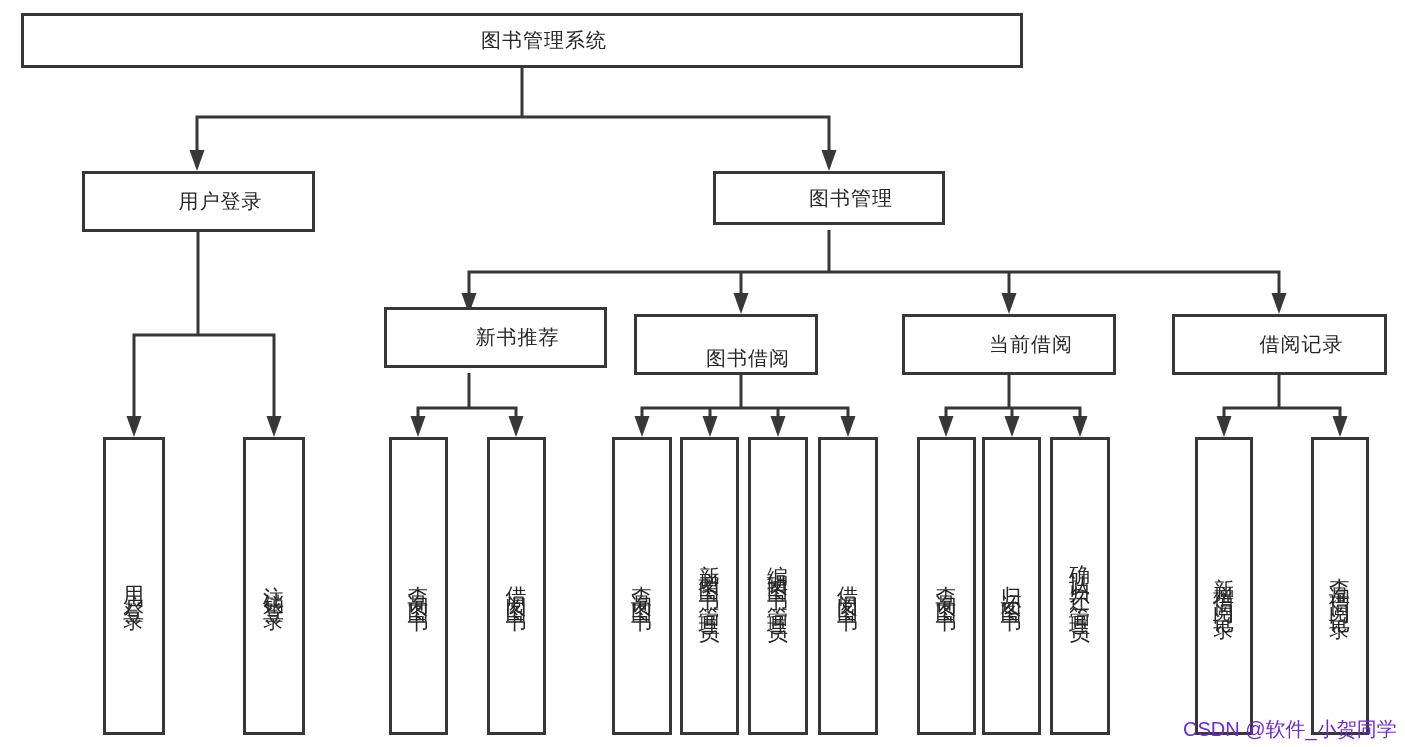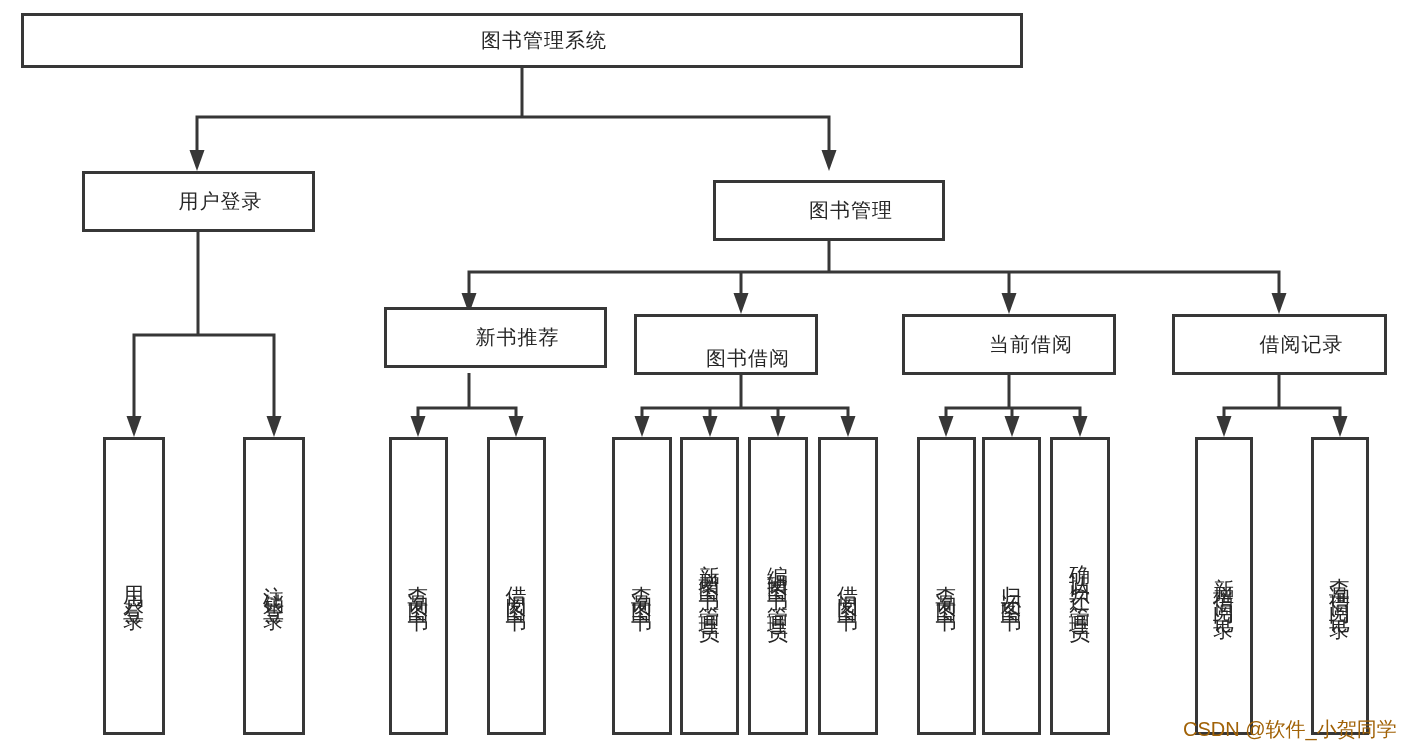--- a/index.html
+++ b/index.html
@@ -21,21 +21,21 @@
   .v-node{padding:6px 0;}
   .v-node .vtext{
     writing-mode:vertical-lr;
     text-orientation:mixed;
     font-size:21px;
     line-height:1;
     letter-spacing:0.4em;
   }
   .watermark{
     position:absolute;left:1183px;top:716px;
-    font-size:20px;color:#a16207;white-space:nowrap;z-index:5;
+    font-size:20px;color:#6d28d9;white-space:nowrap;z-index:5;
     font-family:"Liberation Sans","DejaVu Sans",sans-serif;
   }
 </style>
 </head>
 <body>
 
 <div class="stage">
 
   <svg class="connectors" width="1405" height="747" viewBox="0 0 1405 747">
     <g stroke="#373737" stroke-width="3" fill="none">
@@ -89,21 +89,21 @@
     </g>
   </svg>
 
   <div class="node root-node" style="left:21px;top:13px;width:1002px;height:55px;">
     <span>图书管理系统</span>
   </div>
 
   <div class="node h-node" style="left:82px;top:171px;width:233px;height:61px;">
     <span>用户登录</span>
   </div>
-  <div class="node h-node" style="left:713px;top:180px;width:232px;height:61px;">
+  <div class="node h-node" style="left:713px;top:171px;width:232px;height:54px;">
     <span>图书管理</span>
   </div>
 
   <div class="node h-node" style="left:362px;top:307px;width:223px;height:61px;margin-left:22px;">
     <span>新书推荐</span>
   </div>
   <div class="node h-node" style="left:634px;top:314px;width:184px;height:61px;align-items:flex-end;">
     <span>图书借阅</span>
   </div>
   <div class="node h-node" style="left:902px;top:314px;width:214px;height:61px;font-family:Liberation Mono, monospace;">

